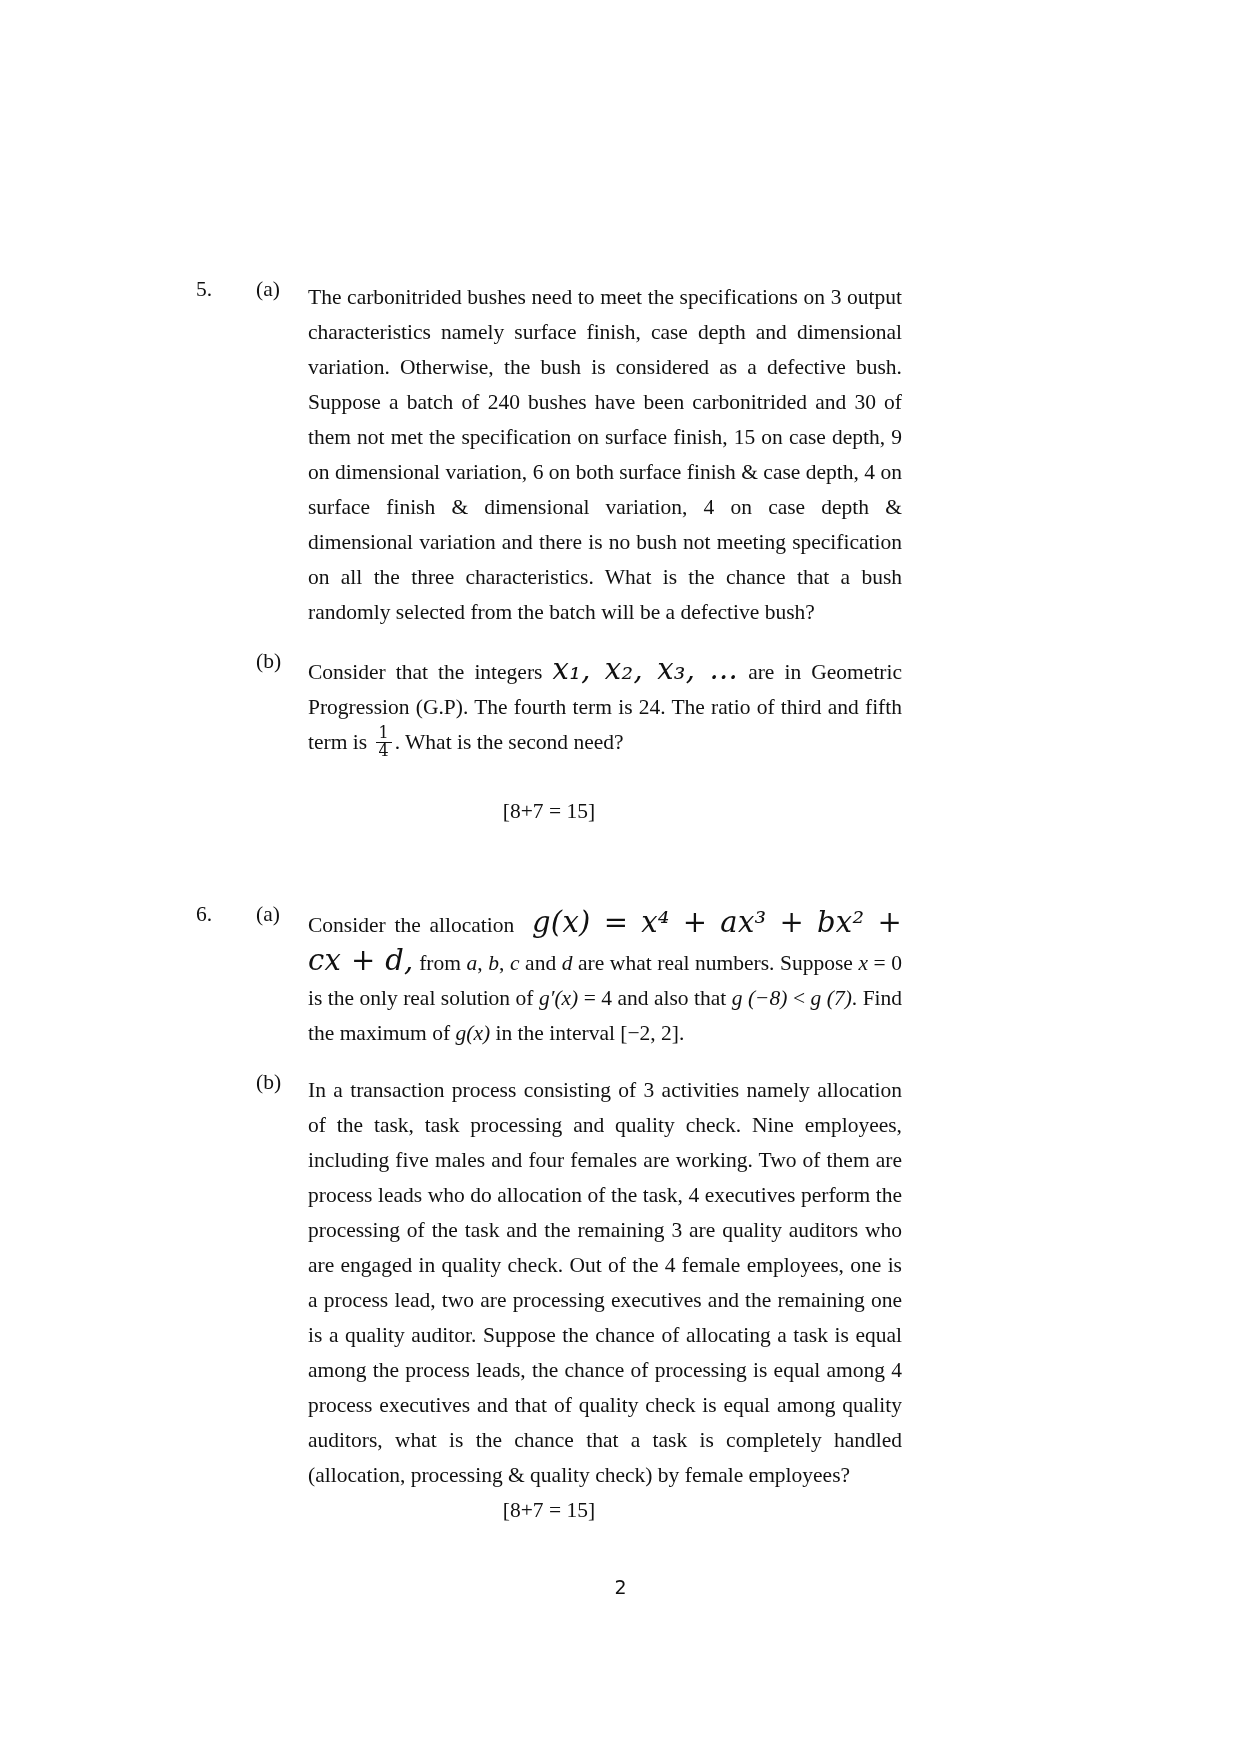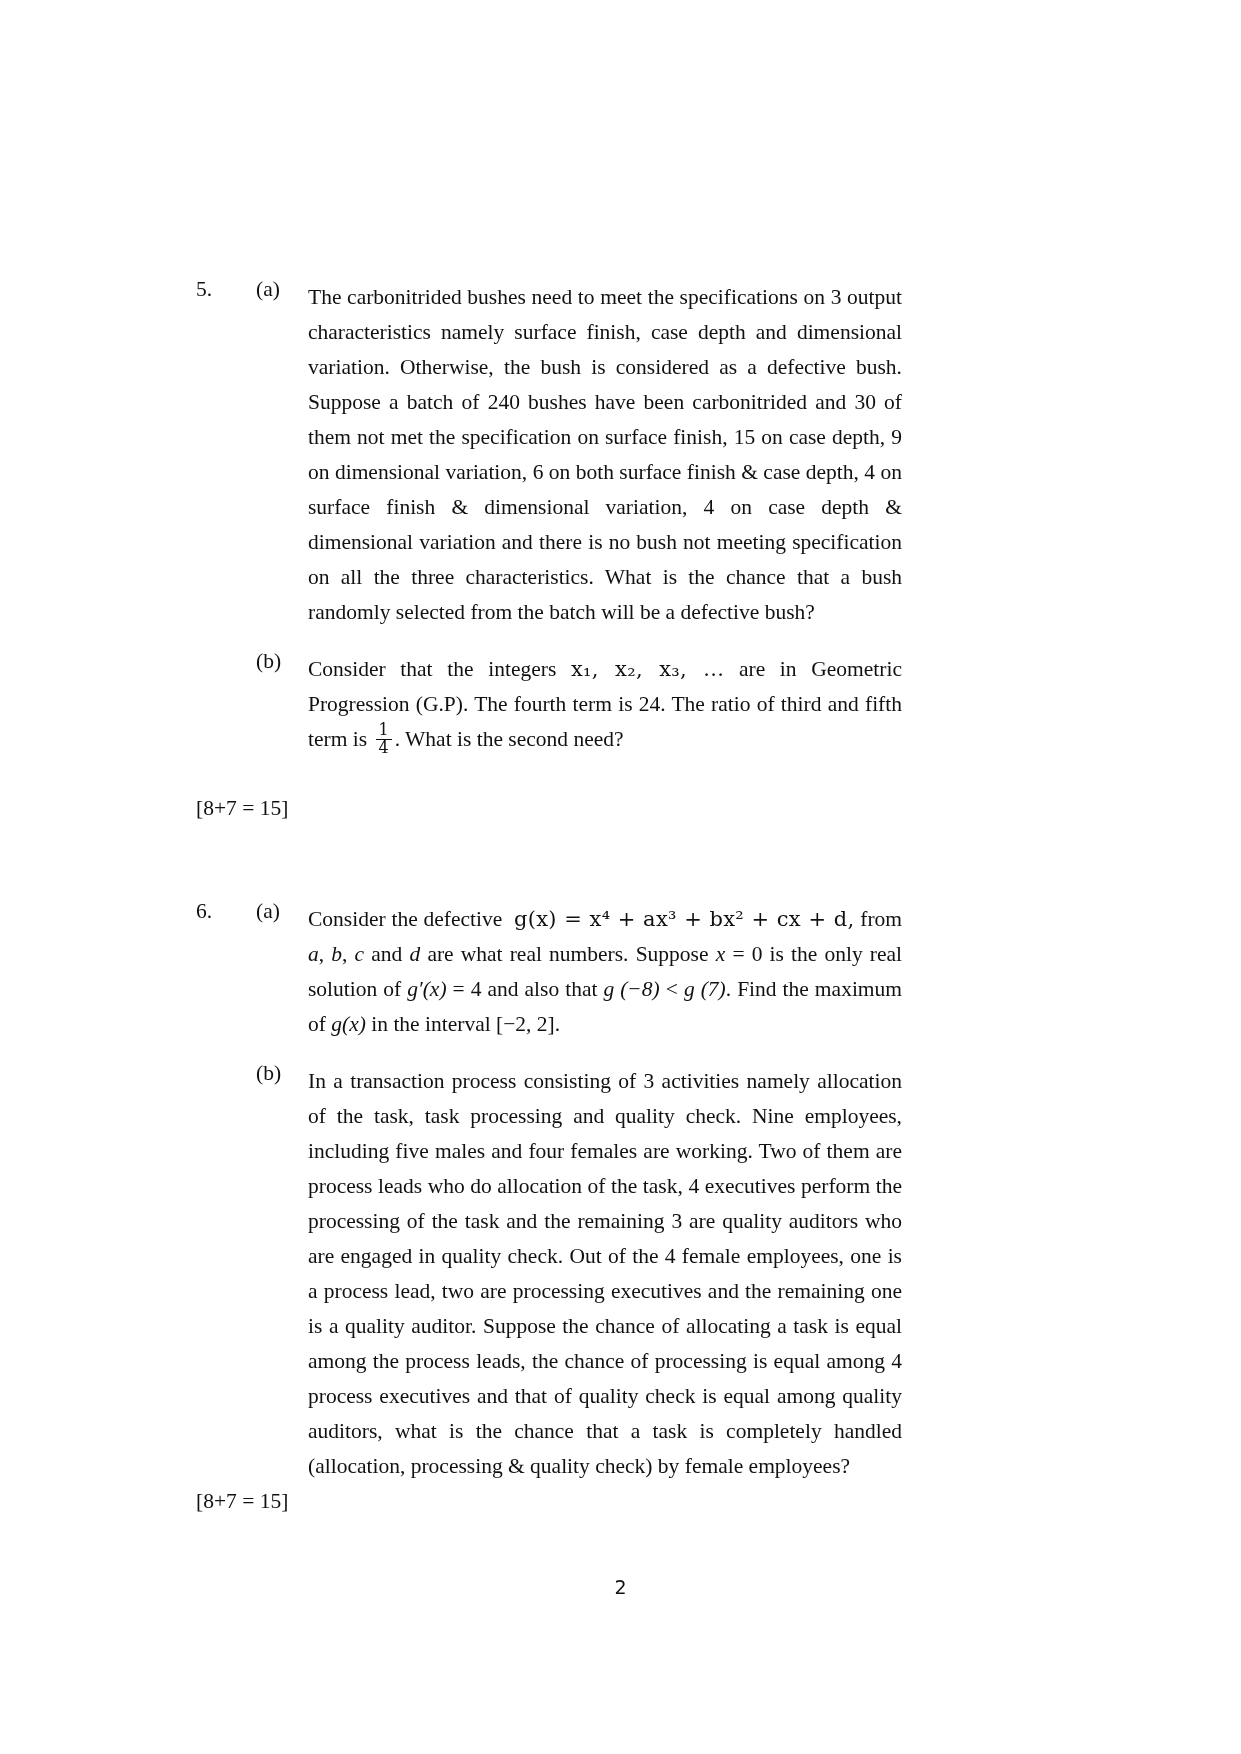--- a/index.html
+++ b/index.html
@@ -76,42 +76,43 @@
   }
 
   .part-spacer { height: 14px; }
 
   
   .ti { font-style: italic; }
 
   
   .mth {
     font-family: "DejaVu Serif", "Liberation Serif", serif;
-    font-size: 21px;
+    font-style: italic;
+    font-size: 29px;
     letter-spacing: 0.3px;
   }
 
   
   .frac {
     display: inline-block;
     vertical-align: -0.48em;
     text-align: center;
     font-family: "DejaVu Serif", "Liberation Serif", serif;
     font-size: 16px;
     line-height: 1.04;
     margin: 0 3px;
     position: relative;
     top: -1px;
   }
   .frac .num { display: block; padding: 0 3px; }
   .frac .den { display: block; padding: 0 3px; border-top: 1.4px solid #111; }
 
   .marks-line {
     width: 100%;
-    text-align: left;
+    text-align: center;
     font-size: 21.5px;
     line-height: 35px;
   }
   .marks-5 { margin-top: 34px; padding-right: 4px; }
   .marks-6 { margin-top: 0px; padding-right: 4px; }
 
   .page-number {
     position: absolute;
     left: 0;
     top: 1576px;
@@ -154,21 +155,21 @@
     </div>
 
     <div class="q-gap"></div>
 
     <div class="question">
 
       <div class="part-row">
         <div class="q-num">6.</div>
         <div class="part-label">(a)</div>
         <div class="part-body">
-          <span>Consider  the  defective</span>
+          <span>Consider  the  allocation</span>
           &nbsp;<span class="mth"><span>g(x) = x⁴ + ax³ + bx² + cx + d,</span></span>
           <span>from</span>
           <span class="ti">a</span>,
           <span class="ti">b</span>,
           <span class="ti">c</span>
           <span>and</span>
           <span class="ti">d</span>
           <span>are what real numbers. Suppose</span>
           <span class="ti">x</span>
           <span>= 0 is the only real solution of</span>

